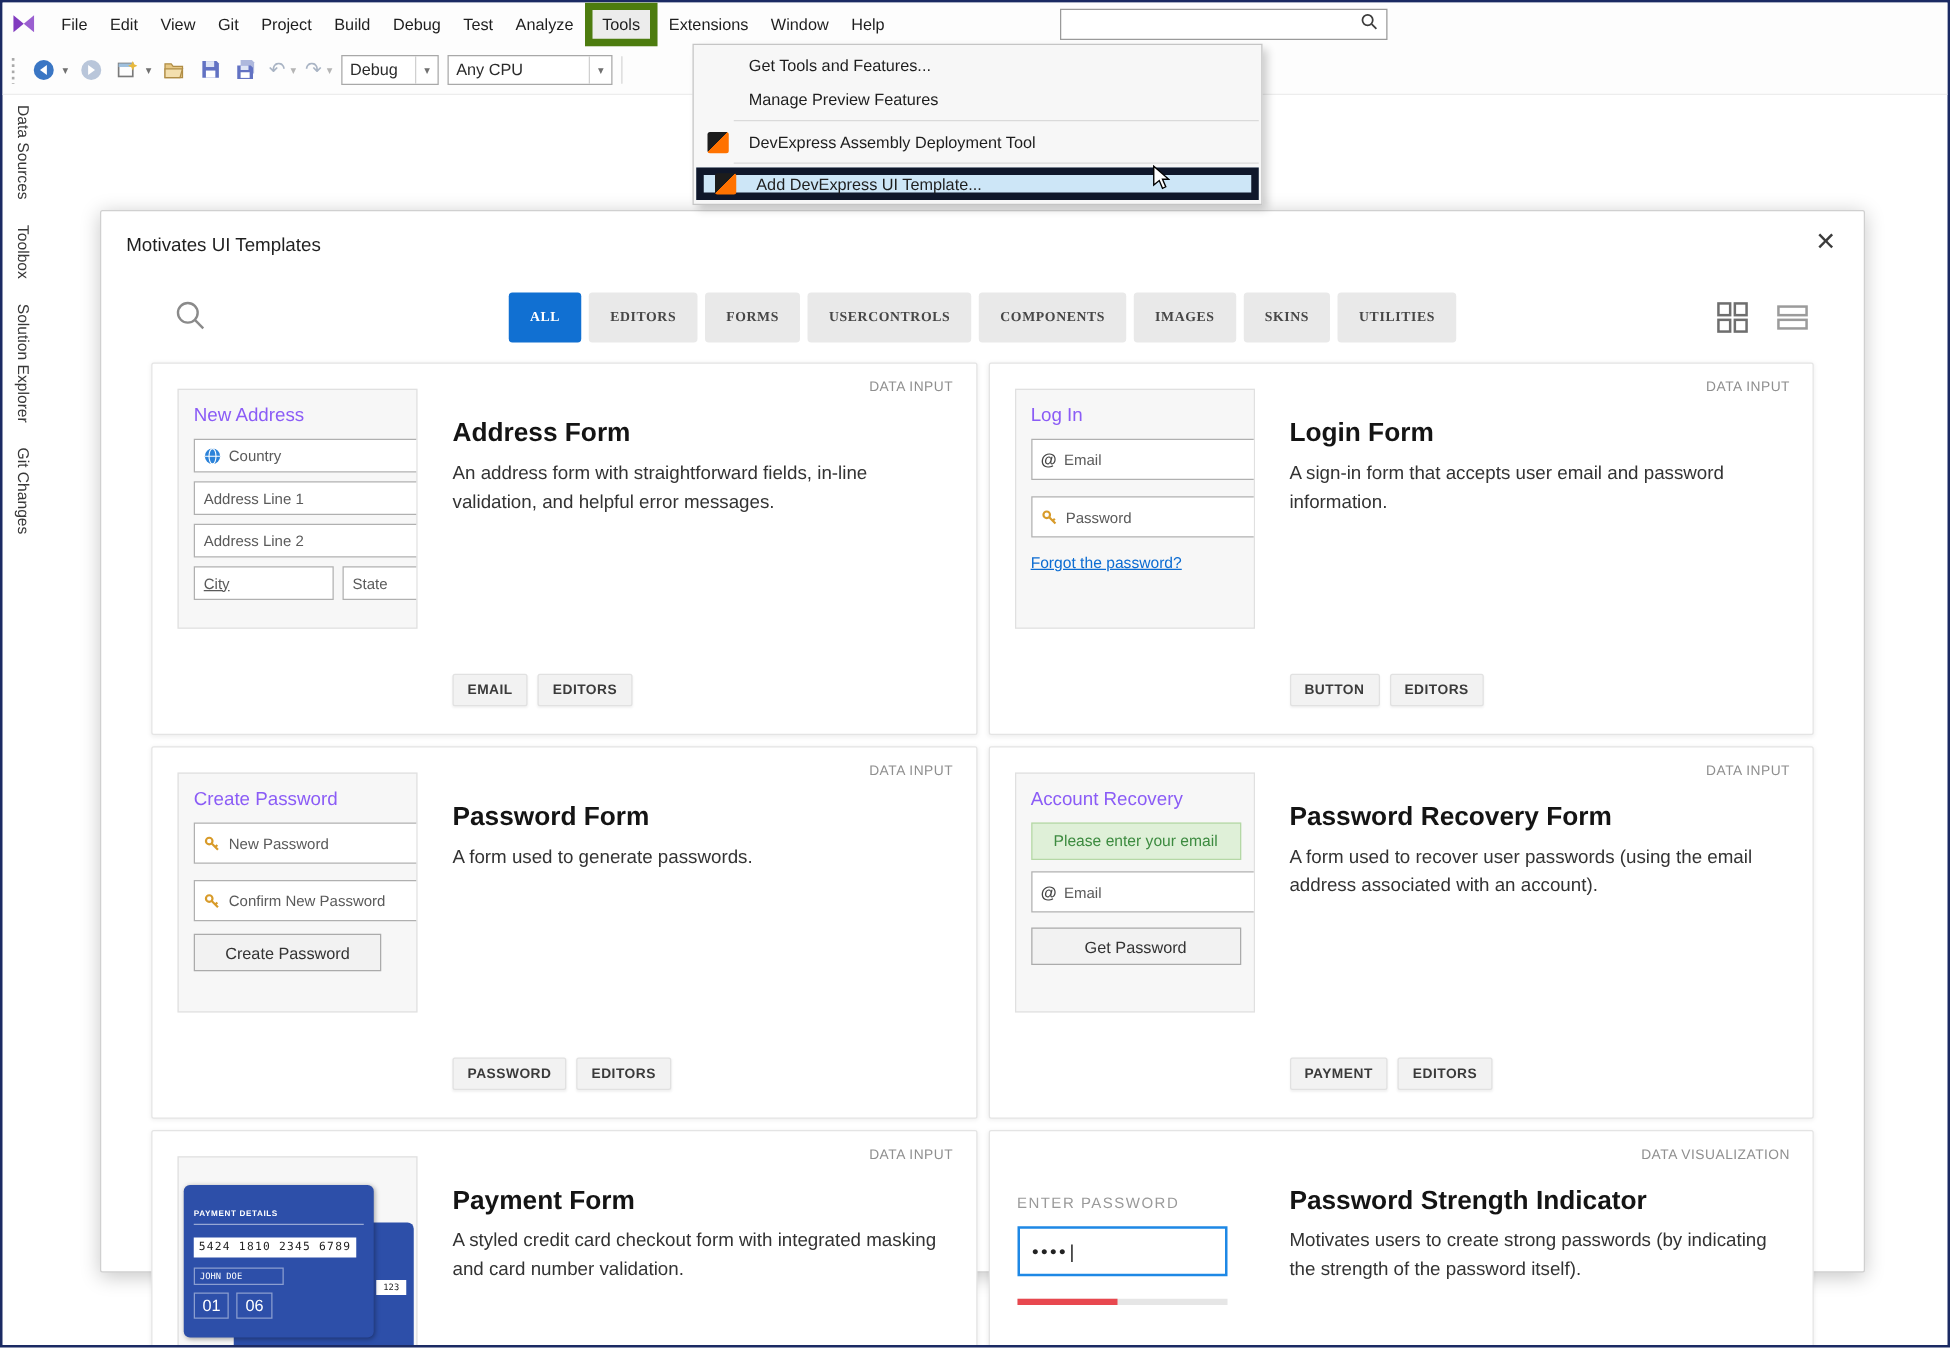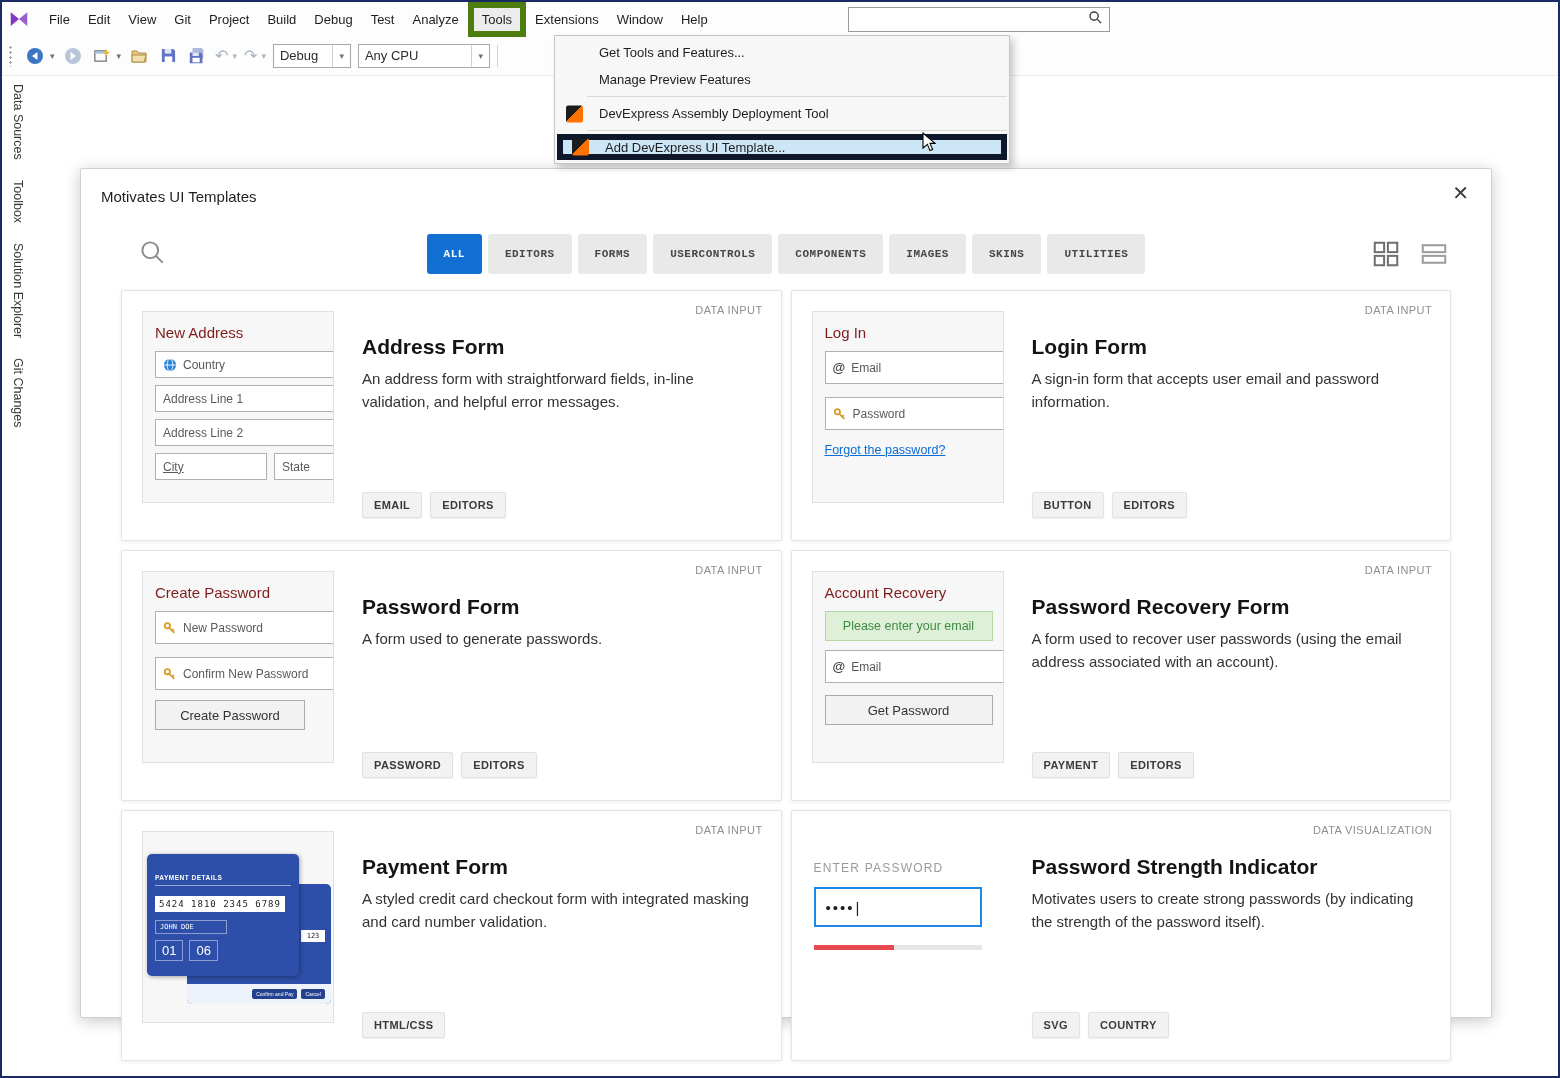--- a/index.html
+++ b/index.html
@@ -64,41 +64,41 @@
     box-shadow:0 3px 16px rgba(0,0,0,0.22);
   }
   .dlg-title { position:absolute; left:20px; top:19px; font-size:15px; color:#1f1f1f; }
   .dlg-close { position:absolute; right:22px; top:12px; font-size:20px; font-weight:300; color:#3c3c3c; cursor:default; }
 
   .filter-bar { position:absolute; left:40px; right:40px; top:62px; height:46px; display:flex; align-items:center; justify-content:center; gap:6px; }
   .fsearch { position:absolute; left:18px; top:8px; }
   .fbtn {
     height:40px; padding:0 17px; font-size:11px; font-weight:bold; letter-spacing:0.5px;
     background:#e9e9e9; color:#474747; border:none; border-radius:3px; cursor:default;
-    font-family:Liberation Mono, monospace;
+    font-family:Liberation Serif, serif;
   }
   .fbtn.active { background:#1170d2; color:#fff; }
   .view-toggles { position:absolute; right:2px; top:8px; display:flex; gap:18px; align-items:center; }
 
   
   .cards { position:absolute; left:40px; right:40px; top:121px; display:grid; grid-template-columns:1fr 1fr; gap:9px; }
   .card {
-    height:251px; position:relative; background:#fff; border:1px solid #e4e4e4; border-radius:2px;
+    height:298px; position:relative; background:#fff; border:1px solid #e4e4e4; border-radius:2px;
     box-shadow:0 1px 4px rgba(0,0,0,0.07); padding:20px; display:flex;
   }
   .category { position:absolute; top:13px; right:18px; font-size:11px; color:#8f8f8f; letter-spacing:0.4px; }
   .card-content { margin-left:28px; padding-top:24px; display:flex; flex-direction:column; flex:1; }
   .card-title { font-size:21px; font-weight:bold; color:#141414; }
   .card-desc { margin-top:9px; font-size:15px; color:#333; line-height:1.5; max-width:420px; }
   .tags { margin-top:auto; display:flex; gap:8px; padding-bottom:2px; }
   .tag { background:#f2f2f2; border:1px solid #e1e1e1; box-shadow:0 1px 2px rgba(0,0,0,0.06); padding:6px 11px; font-size:11px; font-weight:bold; color:#3a3a3a; border-radius:2px; letter-spacing:0.4px; }
 
   
   .preview { width:192px; height:192px; flex:none; background:#f7f7f7; border:1px solid #e0e0e0; padding:12px; overflow:hidden; }
-  .pv-header { font-size:15px; color:#7f1d1d; margin-bottom:10px; }
+  .pv-header { font-size:15px; color:#8b5cf6; margin-bottom:10px; }
   .pv-input { display:flex; align-items:center; gap:6px; width:210px; height:27px; background:#fff; border:1px solid #b0b0b0; margin-bottom:7px; padding:0 7px; font-size:12px; color:#5a5a5a; flex:none; }
   .pv-ico { display:flex; align-items:center; flex:none; }
   .pv-at { font-size:13px; font-weight:bold; color:#444; }
   .pv-row { display:flex; gap:7px; }
   .pv-row .city { width:112px;text-decoration:underline; }
   .pv-row .state { width:88px; }
   .pv-btn { width:150px; height:30px; background:#f2f2f2; border:1px solid #ababab; font-size:13px; color:#333; display:flex; align-items:center; justify-content:center; margin-top:10px; }
   .pv-btn.full { width:168px; margin-top:12px; }
   .pv-link { color:#0c6cd2; text-decoration:underline; font-size:12.5px; margin-top:6px; display:inline-block; }
   .pv-banner { width:168px; height:30px; background:#dff0d8; border:1px solid #b5d8a6; color:#3d8b40; font-size:12.5px; display:flex; align-items:center; justify-content:center; margin-bottom:9px; }

